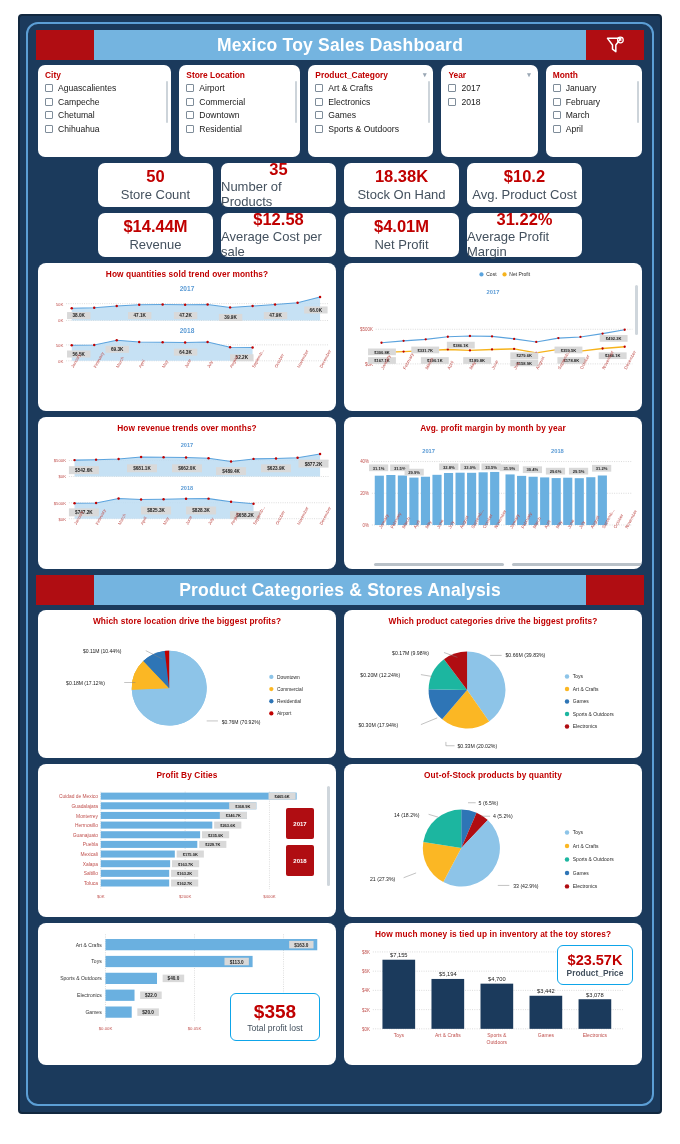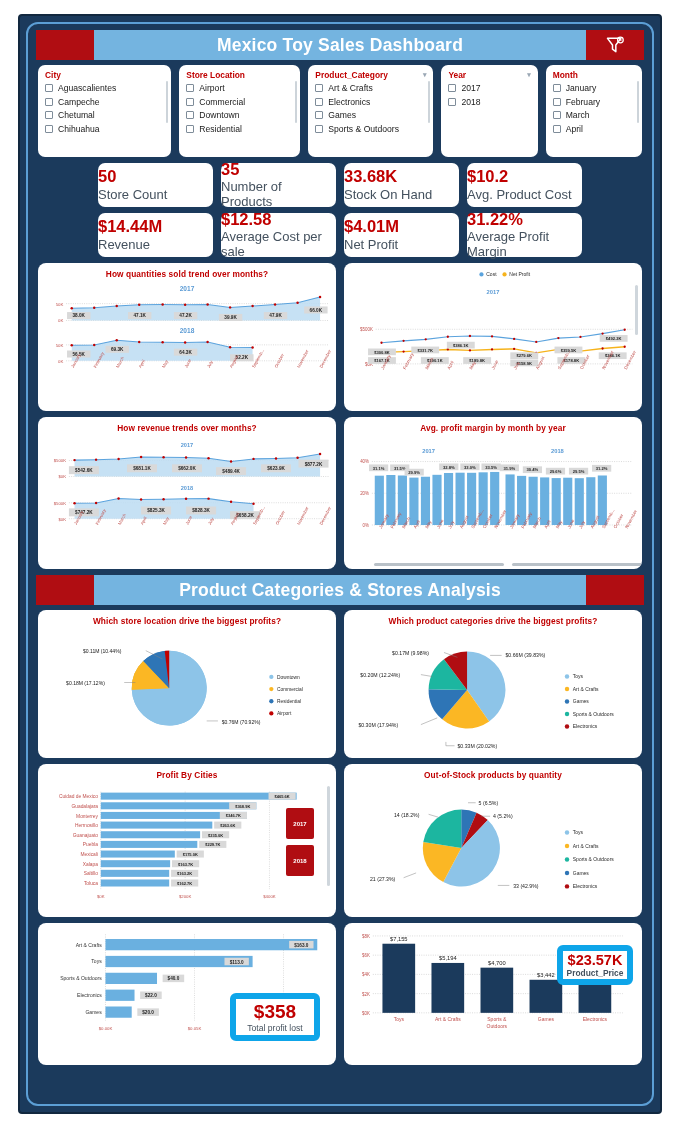--- a/index.html
+++ b/index.html
@@ -47,21 +47,21 @@
     width:8px; height:8px; border:1px solid #7e8c99; background:#fff; border-radius:1px; flex:0 0 auto;
   }
   .opt-label { font-size:8.6px; color:#1a1a1a; white-space:nowrap; }
   .sbar { position:absolute; right:3px; top:16px; width:2.5px; height:42px; background:#cdd4da; border-radius:2px; }
 
   
   .kpis { padding:0 62px; }
   .kpi-row { display:flex; gap:8px; margin-bottom:6px; }
   .kpi {
     flex:1; background:#fff; border-radius:7px; height:44px;
-    display:flex; flex-direction:column; align-items:flex-start; justify-content:center;
+    display:flex; flex-direction:column; align-items:center; justify-content:center;
   }
   .kpi-val { color:#c00000; font-size:16.5px; font-weight:bold; line-height:1.05; }
   .kpi-lab { color:#44515e; font-size:13px; margin-top:1px; }
 
   
   .grid { display:flex; gap:8px; margin-bottom:6px; padding:0 2px; }
   .card { background:#fff; border-radius:8px; position:relative; overflow:hidden; }
   .card.half { flex:1; }
   .ctitle {
     color:#c00000; font-size:8.3px; font-weight:bold; text-align:center;
@@ -75,21 +75,21 @@
   .dlabel { font-size:5px; fill:#1f1f1f; font-weight:bold; }
   .dlabel-sm { font-size:4.3px; fill:#1f1f1f; font-weight:bold; }
   .legtxt { font-size:5.2px; fill:#2b2b2b; }
   .pielab { font-size:5.4px; fill:#1a1a1a; }
   .catlab { font-size:5.2px; fill:#c0504d; }
 
   .scrollv { position:absolute; width:3px; border-radius:2px; background:#cfd6dc; }
   .scrollh { position:absolute; height:3px; border-radius:2px; background:#b9c1c8; }
 
   .infobox {
-    position:absolute; border:6px solid #0ea5e9; border-radius:6px; background:#fff;
+    position:absolute; border:1px solid #0ea5e9; border-radius:6px; background:#fff;
     display:flex; flex-direction:column; align-items:center; justify-content:center;
   }
   .infobox .v { color:#c00000; font-weight:bold; }
   .infobox .l { color:#44515e; }
 
   .yearbtn {
     position:absolute; background:#b00d12; color:#fff; font-size:6px; font-weight:bold;
     display:flex; align-items:center; justify-content:center; border-radius:2px;
   }
 </style>
@@ -227,21 +227,21 @@
     <div class="kpi-row">
       <div class="kpi">
         <div class="kpi-val">50</div>
         <div class="kpi-lab">Store Count</div>
       </div>
       <div class="kpi">
         <div class="kpi-val">35</div>
         <div class="kpi-lab">Number of Products</div>
       </div>
       <div class="kpi">
-        <div class="kpi-val">33.68K</div>
+        <div class="kpi-val">18.38K</div>
         <div class="kpi-lab">Stock On Hand</div>
       </div>
       <div class="kpi">
         <div class="kpi-val">$10.2</div>
         <div class="kpi-lab">Avg. Product Cost</div>
       </div>
     </div>
     <div class="kpi-row">
       <div class="kpi">
         <div class="kpi-val">$14.44M</div>
@@ -832,20 +832,21 @@
           <text x="262" y="110">$0.10K</text>
         </g>
       </svg>
       <div class="infobox" style="right:16px; bottom:24px; width:90px; height:48px;">
         <div class="v" style="font-size:19px;">$358</div>
         <div class="l" style="font-size:8.6px;">Total profit lost</div>
       </div>
     </div>
 
     <div class="card half" style="height:142px">
+      <div class="ctitle">How much money is tied up in inventory at the toy stores?</div>
       <svg width="100%" height="122" viewBox="0 0 310 122">
         <g class="axlabel" text-anchor="end">
           <text x="27" y="13">$8K</text>
           <text x="27" y="33">$6K</text>
           <text x="27" y="53">$4K</text>
           <text x="27" y="73">$2K</text>
           <text x="27" y="93">$0K</text>
         </g>
         <line x1="30" y1="11" x2="290" y2="11" stroke="#d8d8d8" stroke-dasharray="1,1.4"></line>
         <line x1="30" y1="31" x2="290" y2="31" stroke="#d8d8d8" stroke-dasharray="1,1.4"></line>

